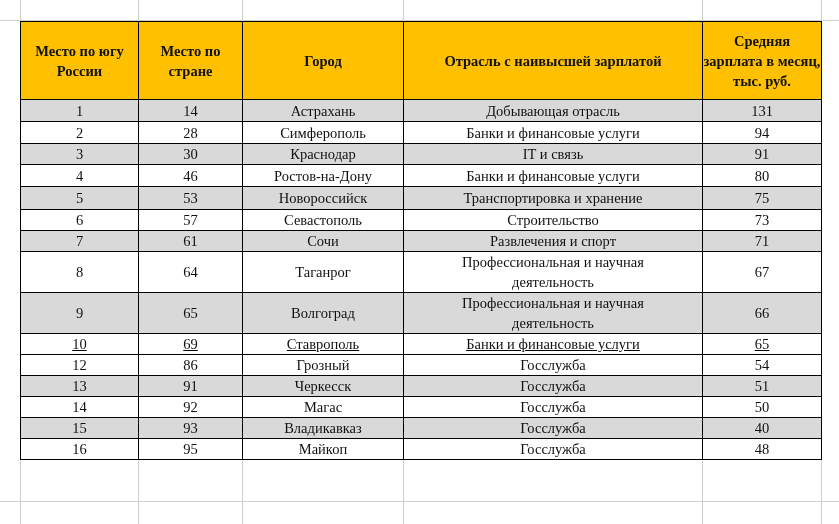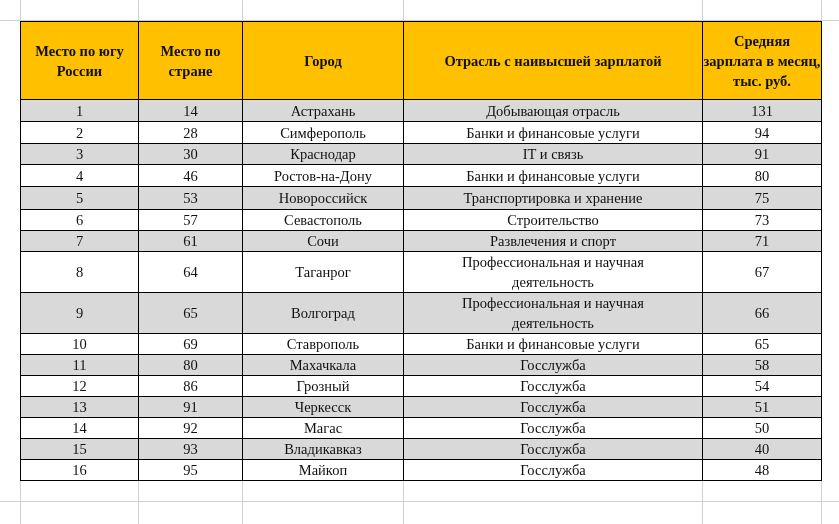--- a/index.html
+++ b/index.html
@@ -100,33 +100,26 @@
         <td style="padding: 0px 40px;">Профессиональная и научная деятельность</td>
         <td>67</td>
       </tr>
       <tr class="alt" style="height: 40px;">
         <td>9</td>
         <td>65</td>
         <td>Волгоград</td>
         <td style="padding: 0px 40px;">Профессиональная и научная деятельность</td>
         <td>66</td>
       </tr>
-      <tr style="height: 18px;">
+      <tr style="height: 18px; text-decoration: underline;">
         <td>10</td>
         <td>69</td>
         <td>Ставрополь</td>
         <td>Банки и финансовые услуги</td>
         <td>65</td>
-      </tr>
-      <tr class="alt" style="height: 20px;">
-        <td>11</td>
-        <td>80</td>
-        <td>Махачкала</td>
-        <td>Госслужба</td>
-        <td>58</td>
       </tr>
       <tr style="height: 20px; margin-top: 20px;">
         <td>12</td>
         <td>86</td>
         <td>Грозный</td>
         <td>Госслужба</td>
         <td>54</td>
       </tr>
       <tr class="alt" style="height: 20px;">
         <td>13</td>

